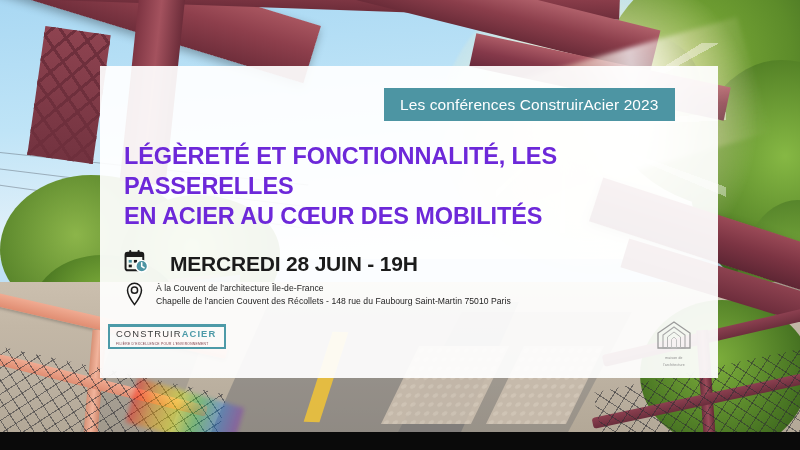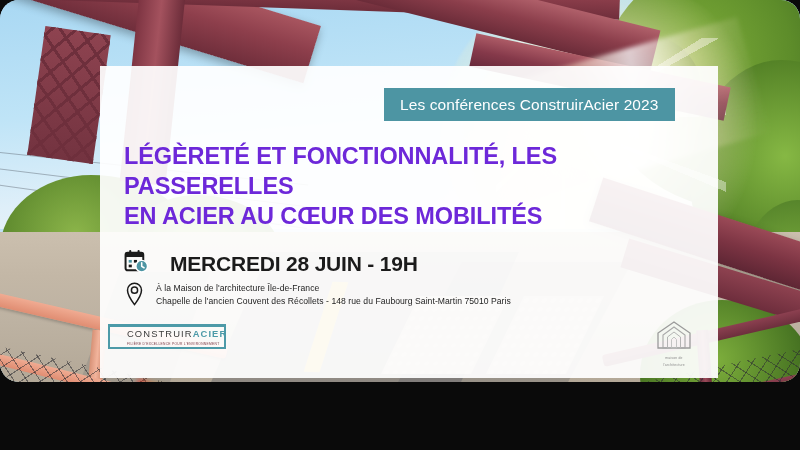--- a/index.html
+++ b/index.html
@@ -1,21 +1,21 @@
 <!DOCTYPE html>
 <html><head>
 <meta charset="utf-8">
 <style>
   html,body{margin:0;padding:0;}
   body{
     width:800px;height:450px;overflow:hidden;
     font-family:"Liberation Sans",sans-serif;
     background:#0a0a0a;
   }
-  .stage{position:relative;width:800px;height:382px;overflow:hidden;border-radius:19px;}
+  .stage{position:relative;width:800px;height:432px;overflow:hidden;}
 
   
   .photo{position:absolute;inset:0;overflow:hidden;background:#bfe0f5;}
   .sky{position:absolute;left:0;top:0;width:100%;height:60%;
        background:linear-gradient(175deg,#a9d8f3 0%,#bfe4f7 40%,#dfeff9 70%,#f3f7f6 100%);}
   .sunglow{position:absolute;left:55%;top:-6%;width:330px;height:300px;border-radius:50%;
        background:radial-gradient(circle at 45% 50%,#ffffff 0%,rgba(255,253,235,.95) 18%,rgba(255,246,200,.55) 38%,rgba(255,240,180,0) 72%);
        filter:blur(1px);}
   .sunray{position:absolute;left:62%;top:10%;width:230px;height:190px;
        background:
@@ -138,21 +138,21 @@
         letter-spacing:-.1px;}
   .daterow{position:absolute;left:24px;top:183px;display:flex;align-items:center;gap:21px;}
   .daterow .dt{font-weight:bold;font-size:21px;color:#1b1b1b;letter-spacing:-.2px;}
   .addrrow{position:absolute;left:26px;top:216px;display:flex;align-items:flex-start;gap:13px;}
   .addr l1,.addr{font-size:0;}
   .addr .l{display:block;font-size:8.6px;color:#1d1d1d;line-height:12.6px;letter-spacing:.05px;
         font-family:"Liberation Sans",sans-serif;}
   .logos{position:absolute;left:0;top:252px;width:100%;height:60px;}
   .ca-logo{position:absolute;left:8px;top:6px;width:118px;}
   .ca-box{position:relative;border-left:2.5px solid #4d9aa8;border-right:2.5px solid #4d9aa8;
-        padding:4px 17px 3px;}
+        padding:4px 6px 3px;}
   .ca-box:before,.ca-box:after{content:"";position:absolute;left:0;width:100%;height:2.5px;background:#4d9aa8;}
   .ca-box:before{top:0;}
   .ca-box:after{bottom:0;}
   .ca-word{font-size:9.4px;letter-spacing:1.1px;font-weight:normal;white-space:nowrap;}
   .ca-word .c1{color:#3b3b3b;}
   .ca-word .c2{color:#4d9aa8;font-weight:bold;}
   .ca-tag{margin-top:3px;font-size:3.3px;letter-spacing:.28px;color:#7a3b46;white-space:nowrap;}
   .ma-logo{position:absolute;right:16px;top:2px;width:56px;text-align:center;}
   .ma-tag{font-size:3.4px;line-height:5px;color:#8a8a8a;letter-spacing:.2px;margin-top:2px;}
 </style>
@@ -234,21 +234,21 @@
     </div>
 
     <div class="addrrow">
       <span>
         <svg width="17" height="24" viewBox="0 0 17 24">
           <path d="M8.5 1.2C4.6 1.2 1.5 4.3 1.5 8.2c0 5 7 14.4 7 14.4s7-9.4 7-14.4c0-3.9-3.1-7-7-7z" fill="none" stroke="#1b1b1b" stroke-width="1.5"></path>
           <circle cx="8.5" cy="8.2" r="3.1" fill="none" stroke="#1b1b1b" stroke-width="1.5"></circle>
         </svg>
       </span>
       <span class="addr">
-        <span class="l">À la Maison de l'architecture Île-de-France</span>
+        <span class="l">À la Couvent de l'architecture Île-de-France</span>
         <span class="l">Chapelle de l'ancien Couvent des Récollets - 148 rue du Faubourg Saint-Martin 75010 Paris</span>
       </span>
     </div>
 
     <div class="logos">
 
       <div class="ca-logo">
         <div class="ca-box">
           <div class="ca-word">
             <span class="c1">CONSTRUIR</span><span class="c2">ACIER</span>

